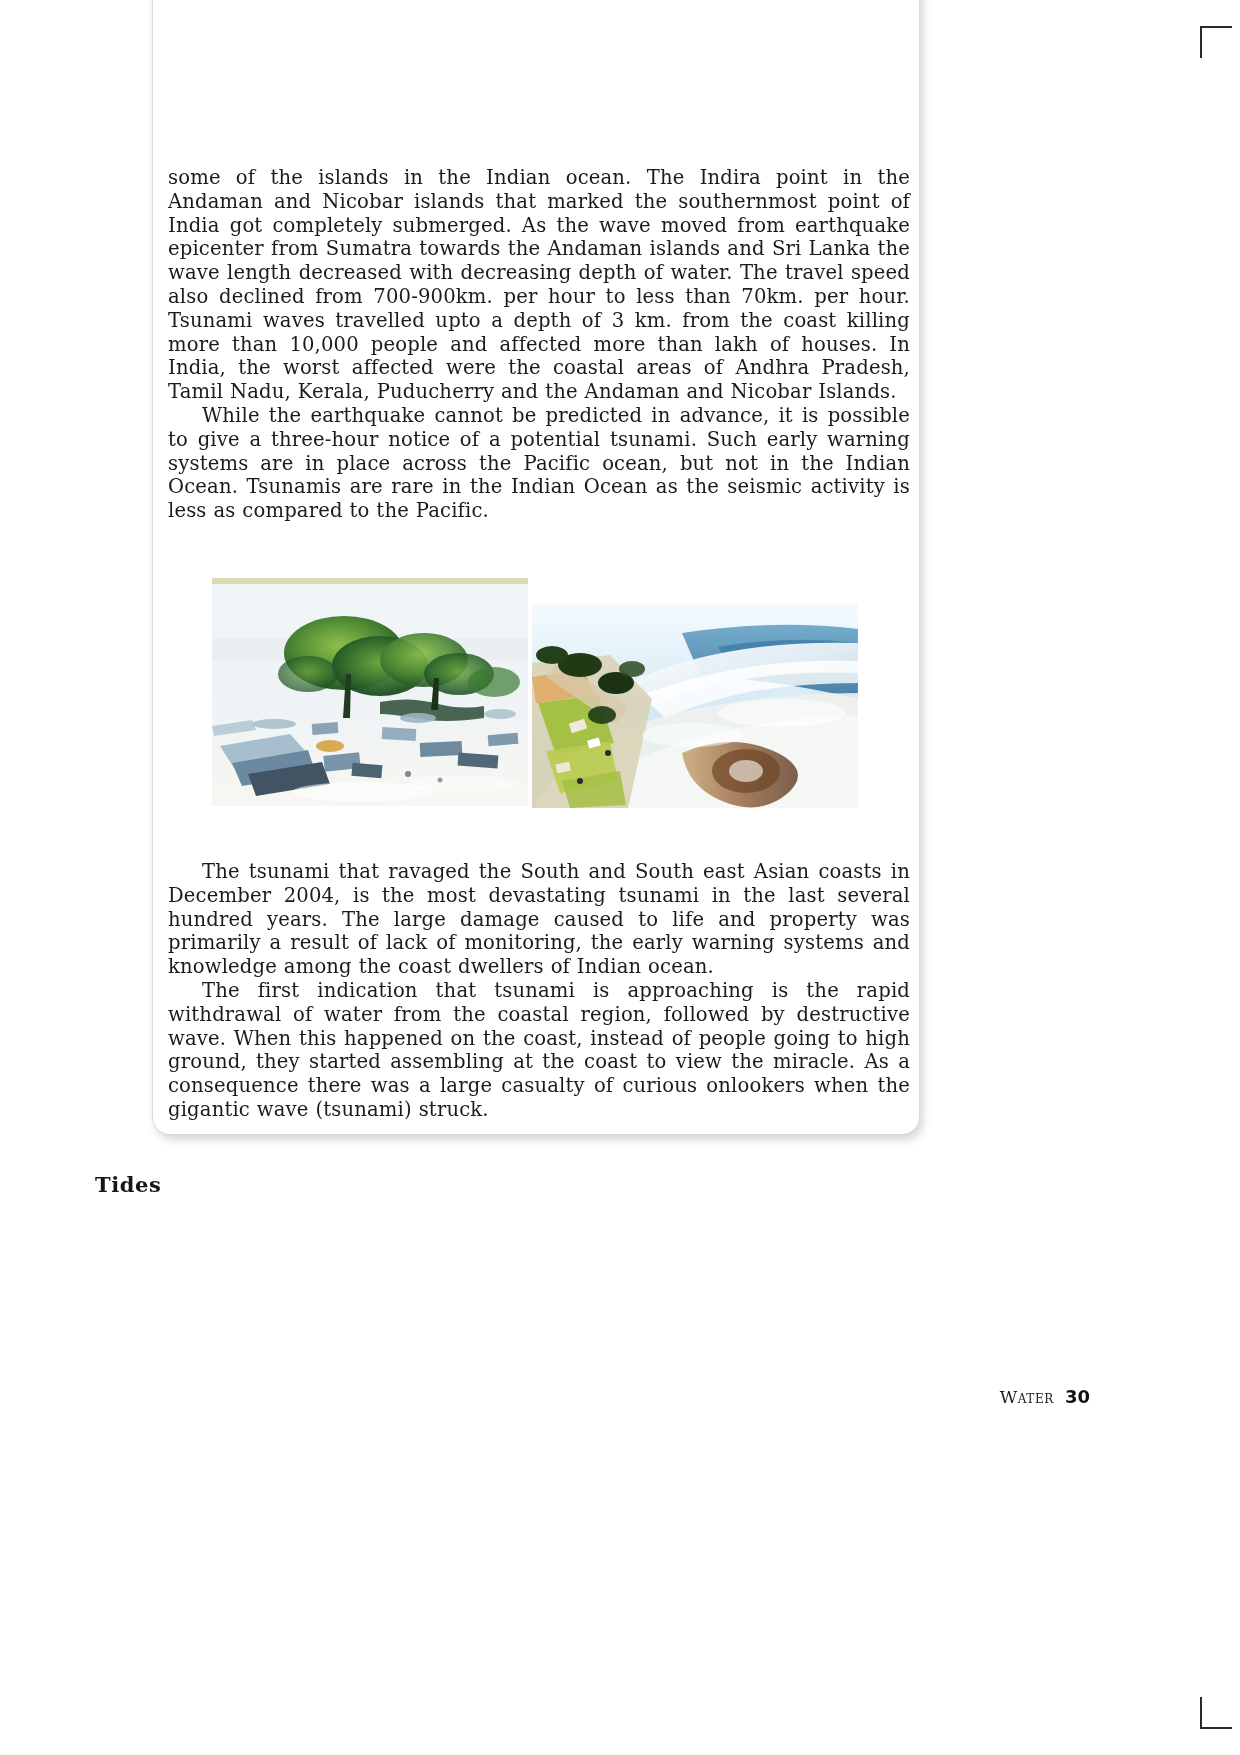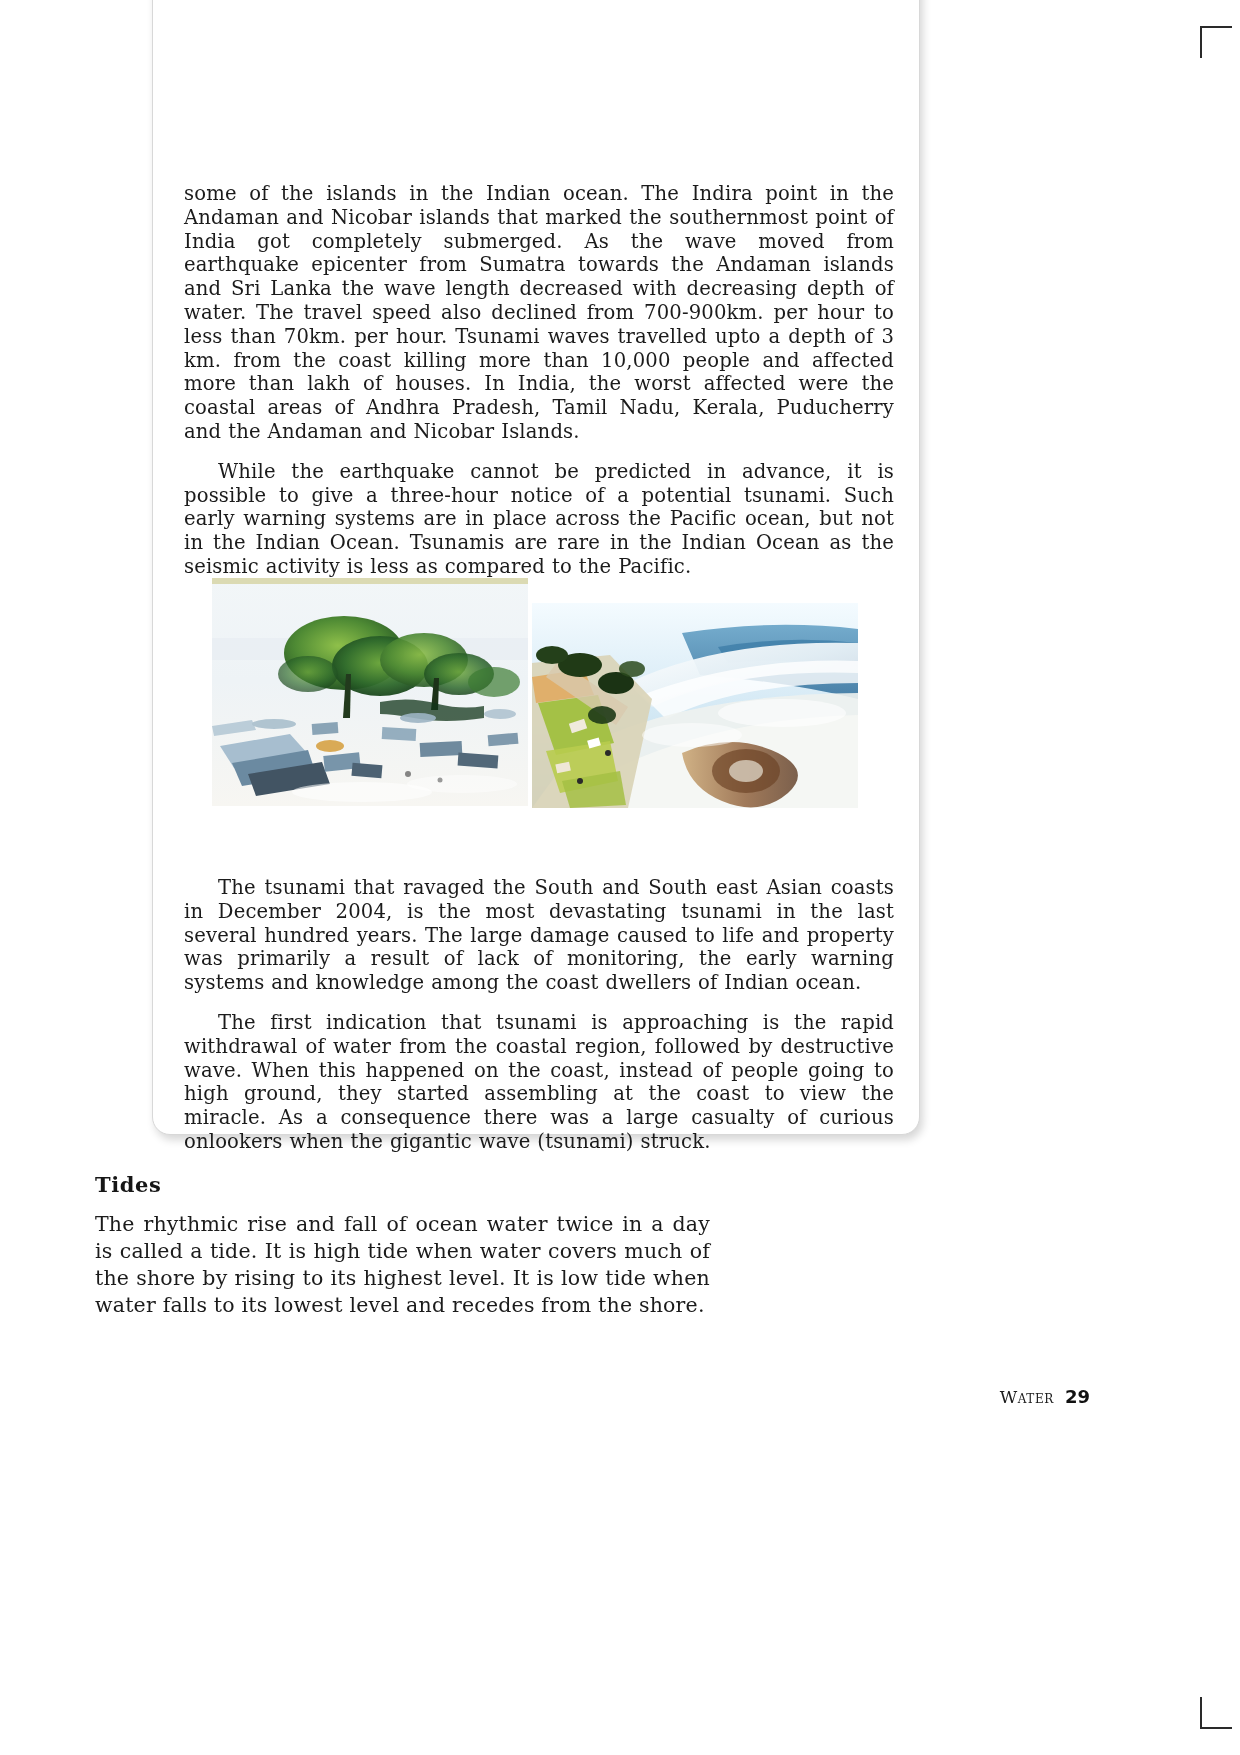--- a/index.html
+++ b/index.html
@@ -51,21 +51,21 @@
   }
 
   .box-inner {
     position: absolute;
     left: 168px;
     top: 166px;
     width: 742px;
   }
 
   p.body-text {
-    margin: 16px;
+    margin: 0;
     font-size: 19.6px;
     line-height: 23.8px;
     text-align: justify;
     text-justify: inter-word;
     letter-spacing: 0.15px;
     word-spacing: 0.5px;
     color: #1b1b1b;
   }
   p.body-text.indent {
     text-indent: 34px;
@@ -292,19 +292,18 @@
   </div>
 </div>
 
 <div class="box-inner" style="top:860px;">
   <p class="body-text indent">The tsunami that ravaged the South and South east Asian coasts in December 2004, is the most devastating tsunami in the last several hundred years. The large damage caused to life and property was primarily a result of lack of monitoring, the early warning systems and knowledge among the coast dwellers of Indian ocean.</p>
   <p class="body-text indent">The first indication that tsunami is approaching is the rapid withdrawal of water from the coastal region, followed by destructive wave. When this happened on the coast, instead of people going to high ground, they started assembling at the coast to view the miracle. As a consequence there was a large casualty of curious onlookers when the gigantic wave (tsunami) struck.</p>
 </div>
 
 <div class="tides-section">
   <h3 class="section-heading">Tides</h3>
-  <p class="tides-text">The rhythmic rise and fall of ocean water twice in a day is called a tide. It is high tide when water covers much of the shore by rising to its highest level. It is low tide when water falls to its lowest level and recedes from the shore.</p>
 </div>
 
 <div class="footer">
   <span class="footer-chapter">Water</span>
-  <span class="footer-page">29</span>
+  <span class="footer-page">30</span>
 </div>
 
 </body></html>

